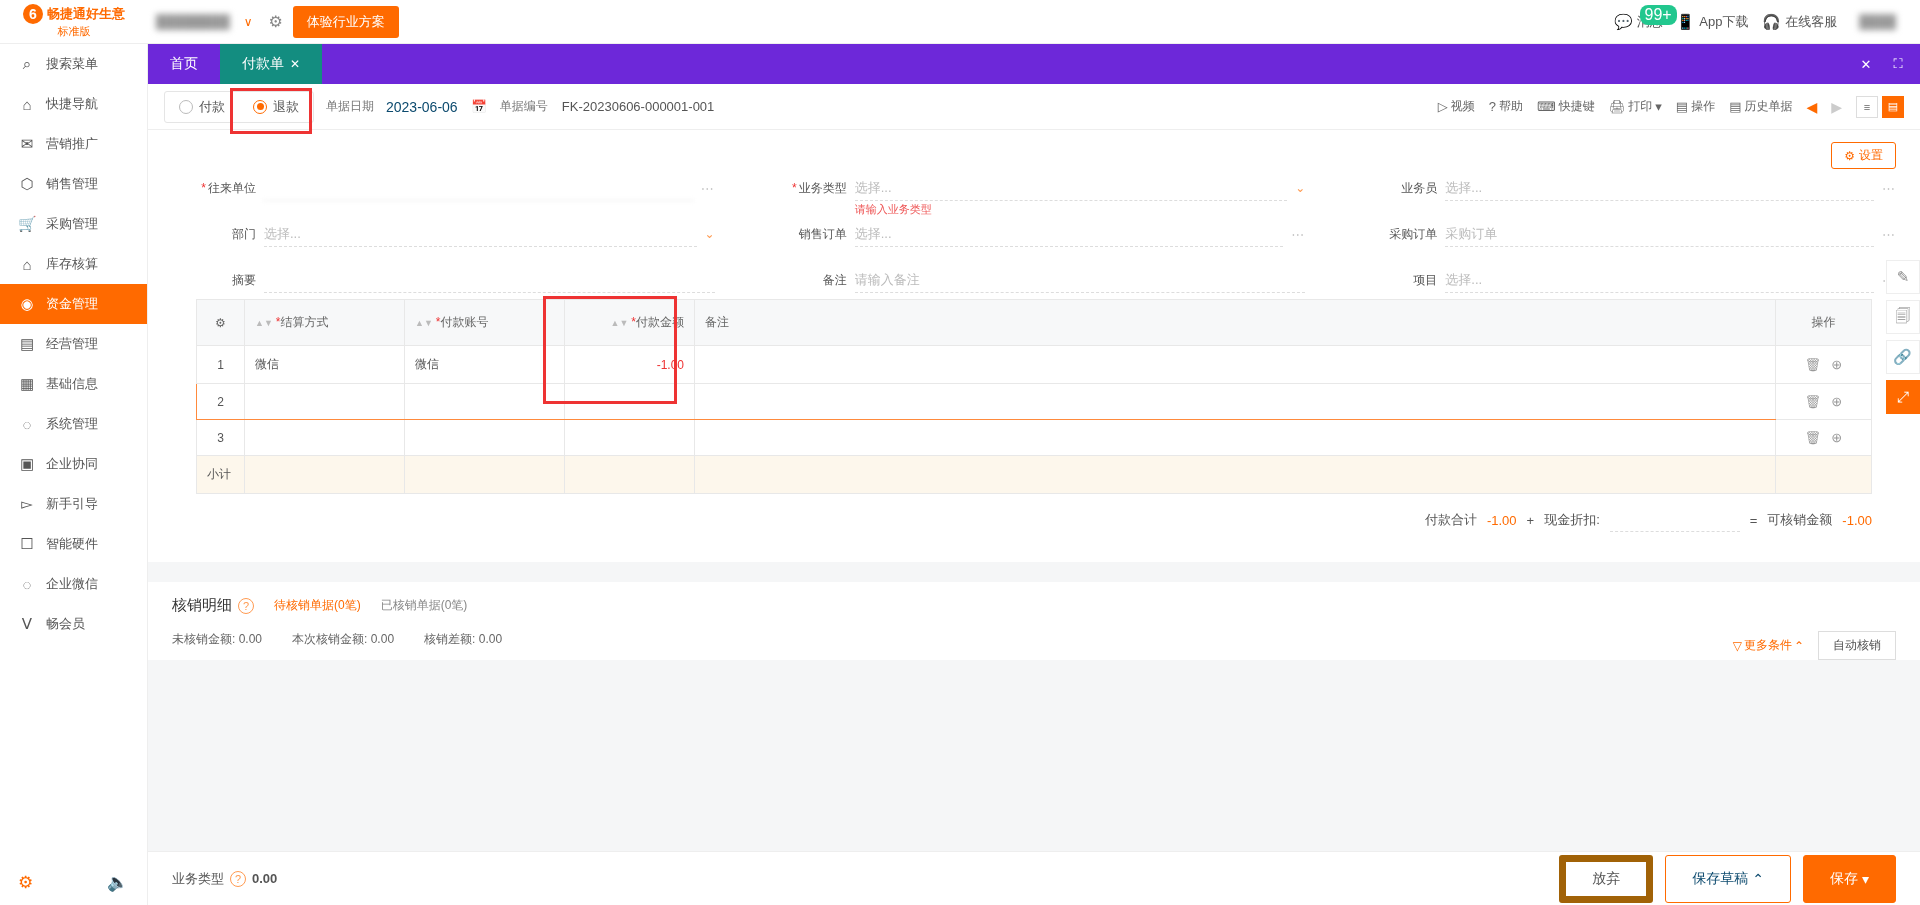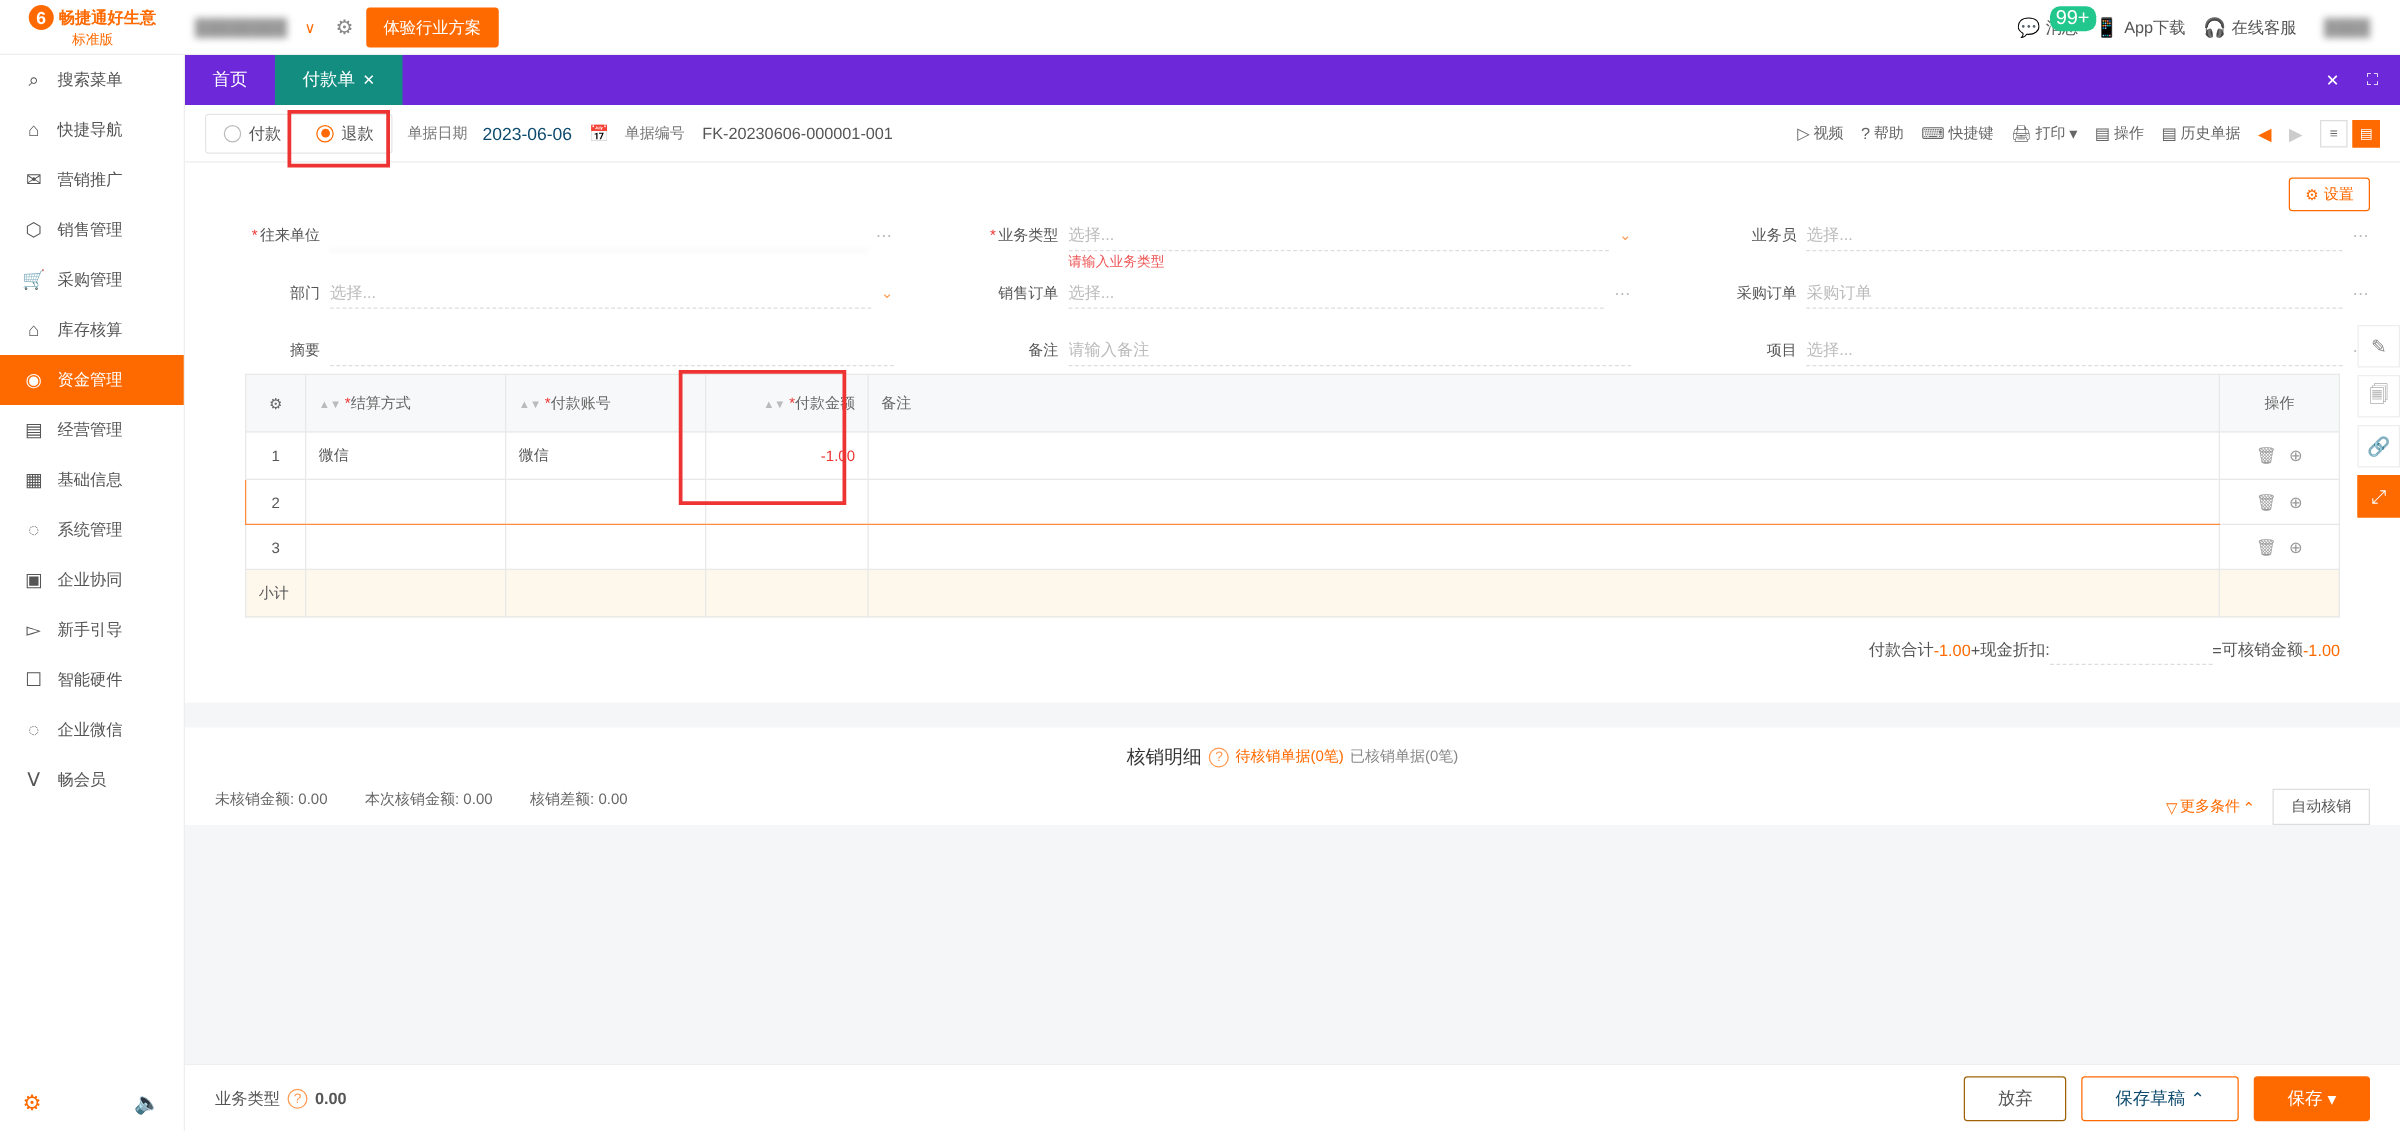--- a/index.html
+++ b/index.html
@@ -82,42 +82,42 @@
 .col-act { width:96px; text-align:center; }
 tr.sel td { border-top:1px solid #ff8a3c; border-bottom:1px solid #ff8a3c; }
 tr.sel td:first-child { border-left:1px solid #ff8a3c; }
 tr.sel td.act-cell { border-color:#e8e8e8; }
 .neg { color:#e33; }
 .subtotal td { background:#fdf7ec; }
 .act-icons { display:flex; gap:10px; justify-content:center; color:#999; font-size:13px; }
 .red-box-2 { position:absolute; border:3px solid #e33; pointer-events:none; z-index:50; }
 
 
-.summary-line { display:flex; align-items:center; padding:14px 24px 14px 24px; justify-content:flex-end; color:#555; font-size:13px; background:#fff; }
+.summary-line { display:flex; align-items:center; gap:10px; padding:14px 24px 14px 24px; justify-content:flex-end; color:#555; font-size:13px; background:#fff; }
 .summary-line .neg { color:#ff6a00; }
 .discount-box { width:130px; height:24px; border-bottom:1px dashed #ddd; }
 
 
 .lower-card { background:#fff; margin:10px 0 0 0; padding:14px 24px 0 24px; }
-.lc-head { display:flex; align-items:center; gap:5px;justify-content:center; }
+.lc-head { display:flex; align-items:center; gap:20px; }
 .lc-title { font-size:15px; color:#333; display:flex; align-items:center; gap:6px; }
 .lc-q { width:16px; height:16px; border:1px solid #ff9b52; color:#ff9b52; border-radius:50%; font-size:11px; display:flex; align-items:center; justify-content:center; }
 .lc-tab { font-size:12px; color:#ff6a00; cursor:pointer; }
 .lc-tab.off { color:#888; }
 .lc-row2 { display:flex; gap:30px; margin-top:16px; color:#666; font-size:12px; }
 .lc-right { margin-left:auto; display:flex; gap:14px; align-items:center; }
 .link-more { color:#ff6a00; font-size:12px; display:flex; align-items:center; gap:2px; cursor:pointer; }
 .auto-btn { border:1px solid #ddd; background:#fff; padding:5px 14px; font-size:12px; color:#555; cursor:pointer; }
 
 
 .footer { position:absolute; bottom:0; left:0; right:0; background:#fff; border-top:1px solid #eee; height:54px; display:flex; align-items:center; padding:0 24px; }
 .footer-left { display:flex; align-items:center; gap:6px; font-size:13px; color:#555; }
 .footer-right { margin-left:auto; display:flex; gap:12px; }
 .btn { padding:8px 26px; font-size:14px; border-radius:3px; cursor:pointer; display:flex; align-items:center; gap:4px; }
-.btn.ghost { background:#fff; border:1px solid #a16207; color:#555; }
+.btn.ghost { background:#fff; border:7px solid #a16207; color:#555; }
 .btn.outline { background:#fff; border:1px solid #ff6a00; color:#0c4a6e; }
 .btn.solid { background:#ff6a00; border:1px solid #ff6a00; color:#fff; }
 
 
 .right-rail { position:absolute; right:0; top:112px; display:flex; flex-direction:column; gap:6px; }
 .rr-btn { width:34px; height:34px; background:#fff; border:1px solid #eee; display:flex; align-items:center; justify-content:center; color:#888; font-size:15px; cursor:pointer; }
 .rr-btn.hl { background:#ff6a00; color:#fff; border-color:#ff6a00; }
 
 
 .table-outer { position:relative; }

